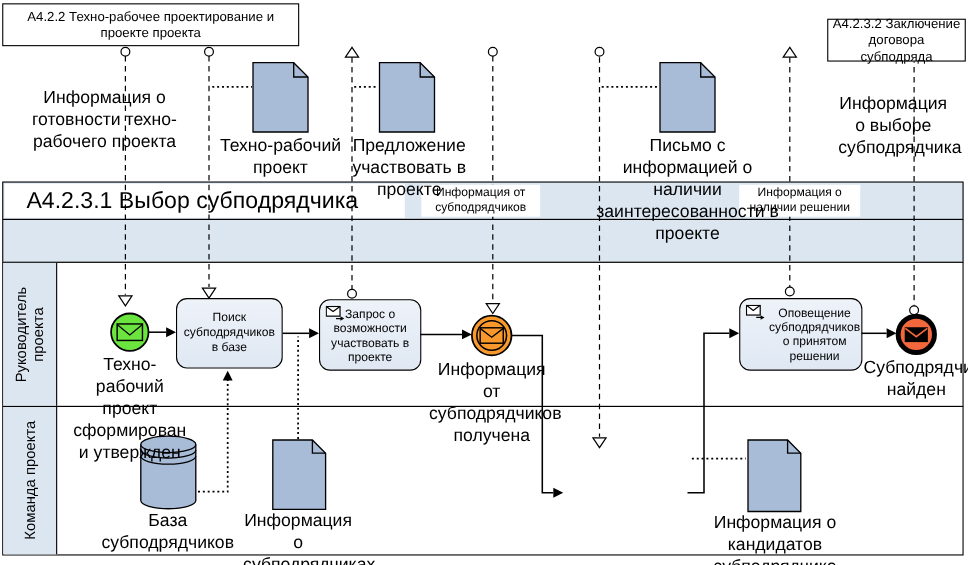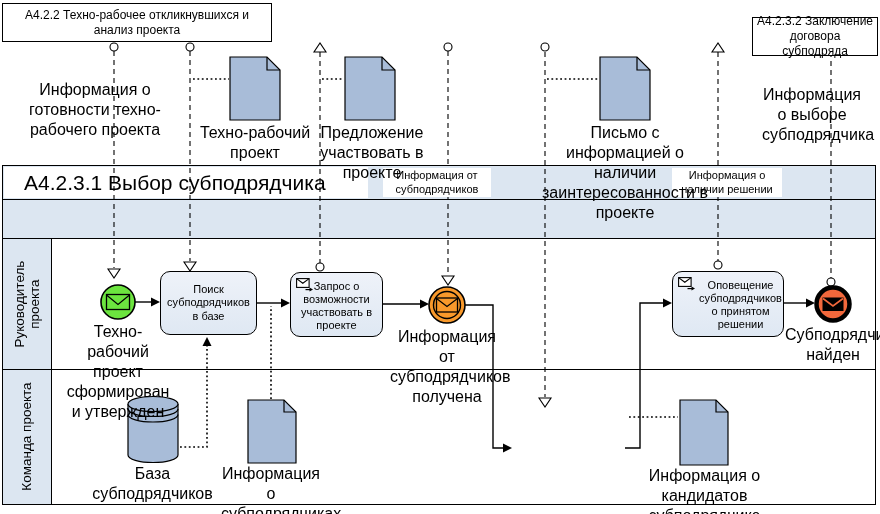--- a/index.html
+++ b/index.html
@@ -171,21 +171,21 @@
     <g>
       <circle class="ev-end" cx="833" cy="304" r="16.5"></circle>
       <g>
         <rect class="ev-end-env" x="822.5" y="297.5" width="21" height="13.5"></rect>
         <path class="ev-end-flap" d="M823,298.5 L833,306 L843,298.5"></path>
       </g>
     </g>
   </svg>
 
   <div class="abs extbox" style="left:2px;top:3px;width:270px;height:39px;">
-    <span>A4.2.2 Техно-рабочее откликнувшихся и анализ проекта</span>
+    <span>A4.2.2 Техно-рабочее проектирование и проекте проекта</span>
   </div>
   <div class="abs extbox" style="left:752px;top:17px;width:126px;height:39px;">
     <span>A4.2.3.2 Заключение договора субподряда</span>
   </div>
 
   <div class="abs band-patch" style="left:383px;top:168px;width:108px;height:29px;">Информация от субподрядчиков</div>
   <div class="abs band-patch" style="left:672px;top:168px;width:110px;height:29px;">Информация о наличии решении</div>
 
   <div class="abs lbl" style="left:20px;top:80px;width:150px;">Информация о готовности техно-рабочего проекта</div>
   <div class="abs lbl" style="left:762px;top:85px;width:100px;">Информация о выборе субподрядчика</div>

